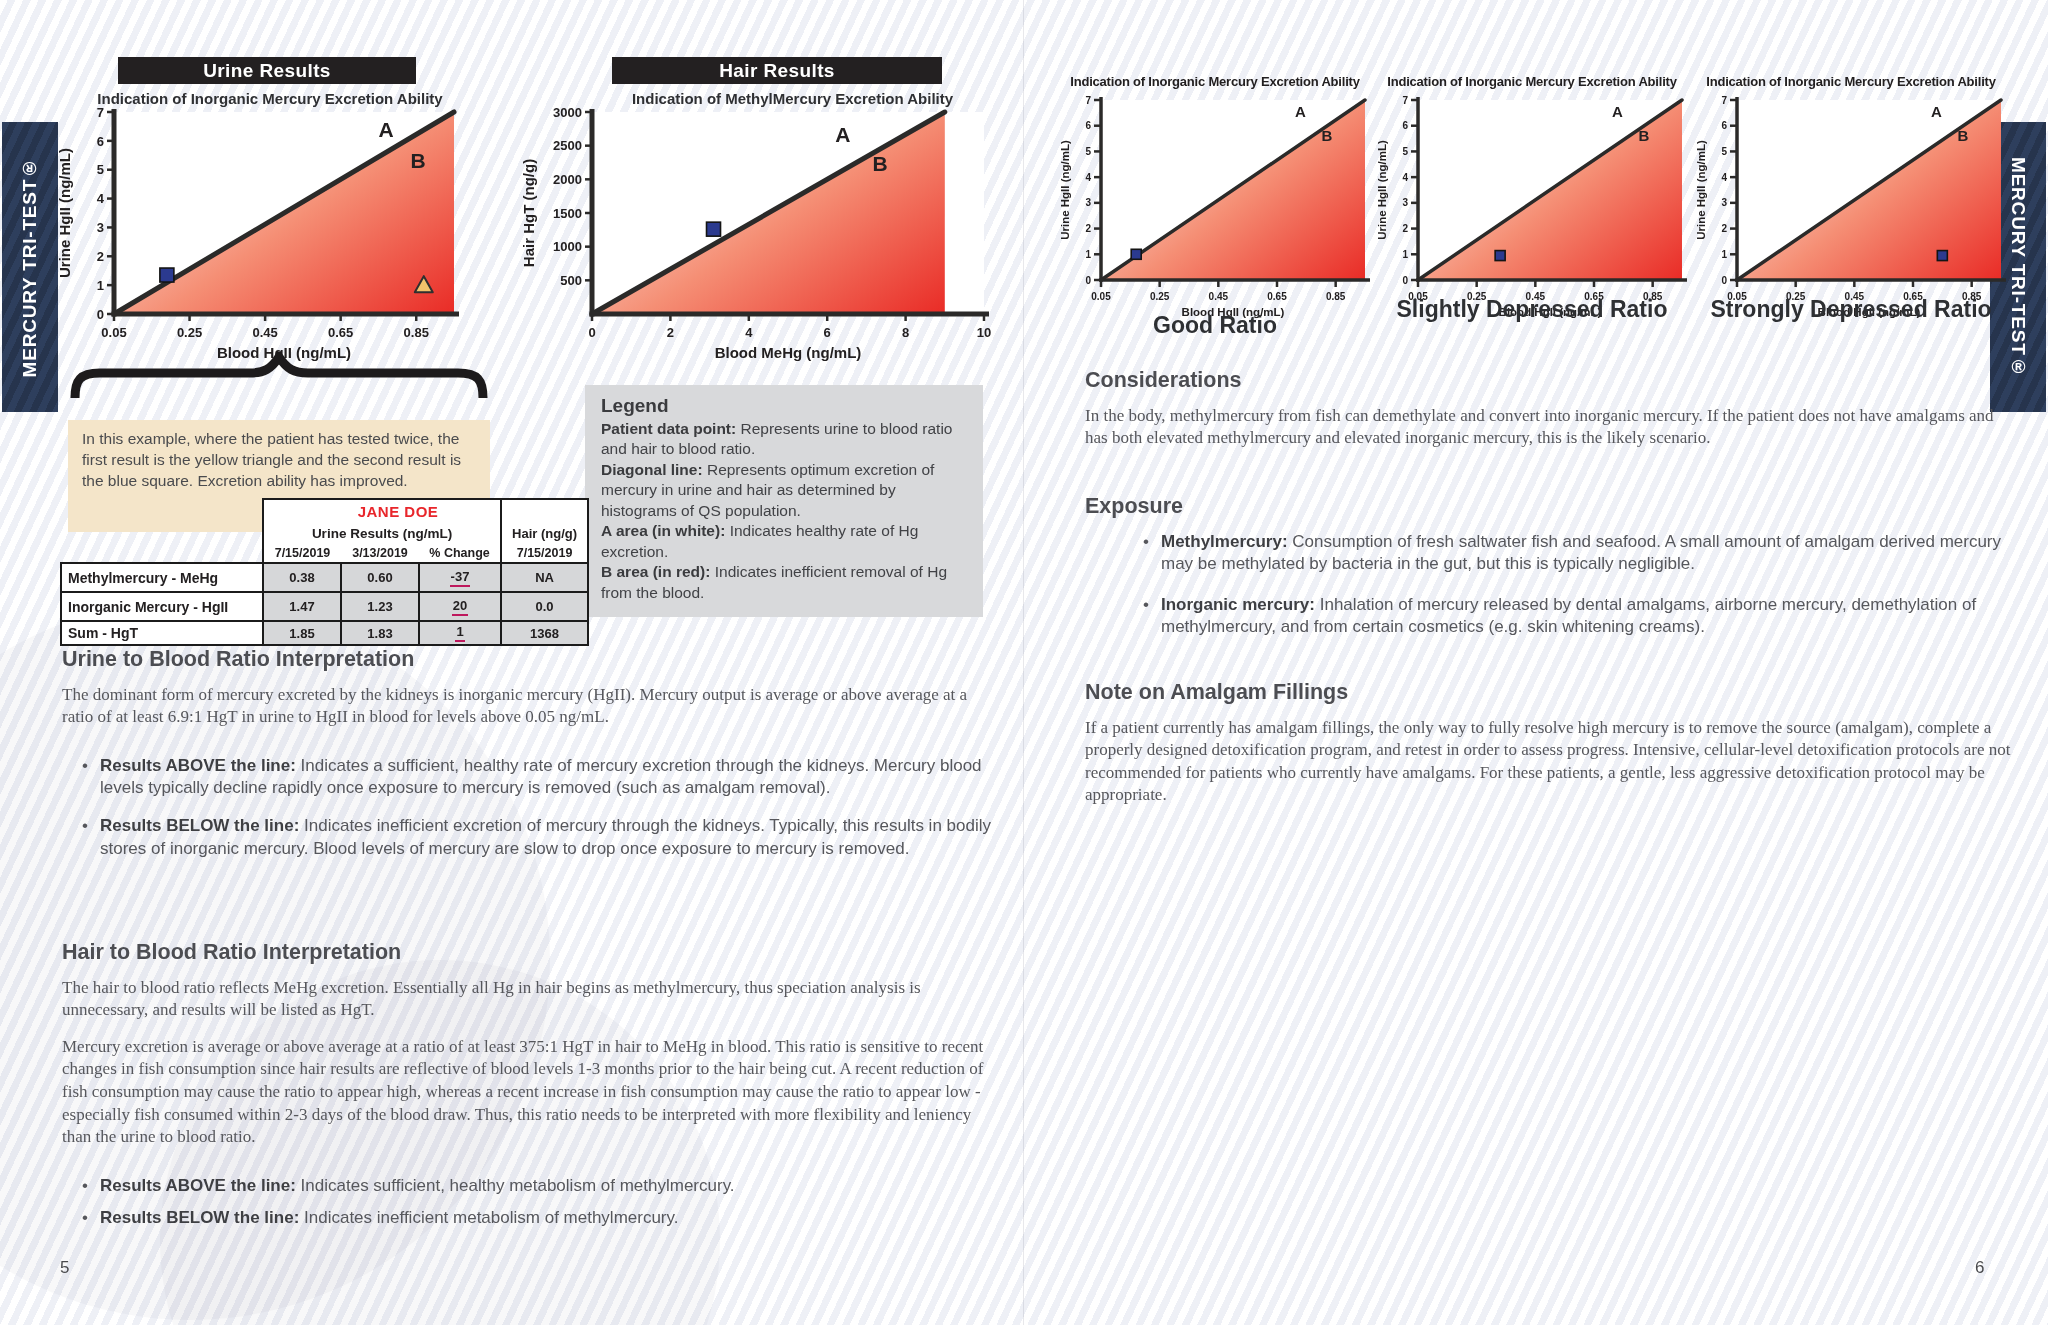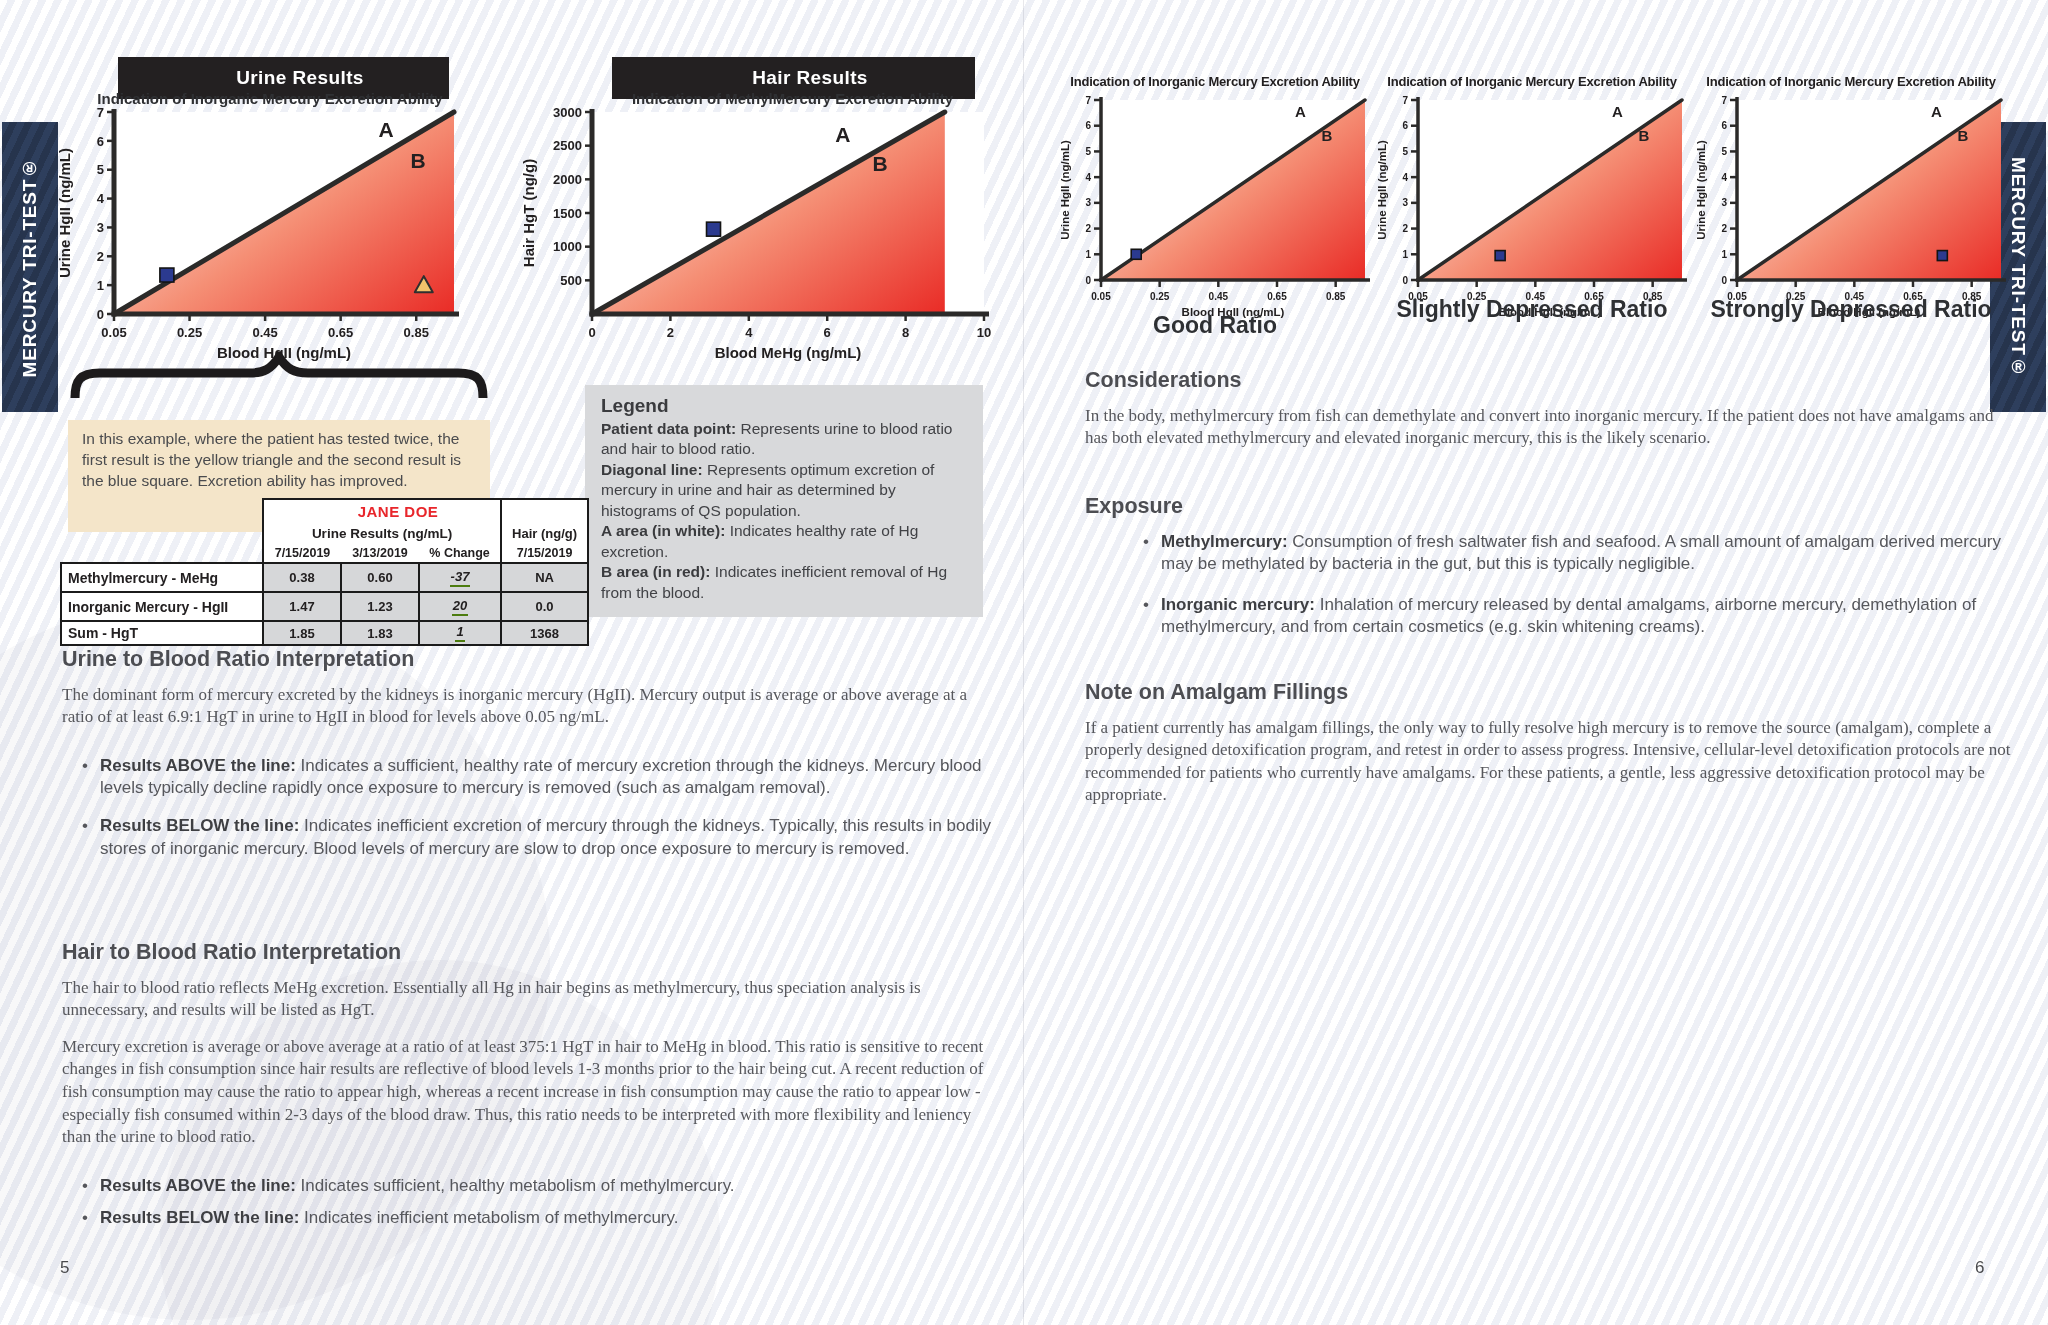--- a/index.html
+++ b/index.html
@@ -10,22 +10,22 @@
   .gutter{position:absolute;left:1023px;top:0;width:1px;height:1325px;background:rgba(90,90,110,0.14);}
 
   
   .tab{position:absolute;width:56px;height:290px;color:#fff;font-weight:bold;font-size:19px;letter-spacing:.8px;
     background:repeating-linear-gradient(115deg,#31436366 0 7px,#00000022 7px 14px),#2c3c59;
     display:flex;align-items:center;justify-content:center;}
   .tab span{writing-mode:vertical-rl;white-space:nowrap;}
   .tab-left span{transform:rotate(180deg);}
 
   
-  .chart-header{position:absolute;height:42px;background:#232021;color:#fff;font-weight:bold;font-size:19px;
-    letter-spacing:.4px;display:flex;align-items:center;justify-content:center;padding-left:33px;}
+  .chart-header{position:absolute;height:27px;background:#232021;color:#fff;font-weight:bold;font-size:19px;
+    letter-spacing:.4px;display:flex;align-items:center;justify-content:center;}
   .chart-subtitle{position:absolute;font-weight:bold;font-size:15px;color:#2f3033;text-align:center;}
   .mini-title{position:absolute;font-weight:bold;font-size:13px;color:#232021;text-align:center;letter-spacing:-0.2px;}
   .mini-caption{position:absolute;font-weight:600;font-size:23px;color:#2e3033;text-align:center;}
   svg.chart{position:absolute;overflow:visible;}
   svg text{font-family:"Liberation Sans",sans-serif;}
 
   
   .brace{position:absolute;}
   .note-box{position:absolute;background:#f4e5c9;color:#4a4b4e;font-size:15.5px;line-height:1.35;padding:9px 14px;box-sizing:border-box;}
 
@@ -43,21 +43,21 @@
      color:#e8262b;font-weight:bold;font-size:15px;text-align:center;letter-spacing:.5px;padding-left:38px;}
   .ptable .htop{border-left:2.5px solid #1b1b1b;border-top:2.5px solid #1b1b1b;border-right:2.5px solid #1b1b1b;background:#fff;}
   .ptable .ugroup{border-left:2.5px solid #1b1b1b;background:#fff;font-weight:bold;font-size:13.5px;text-align:center;}
   .ptable .hgroup2{border-left:2.5px solid #1b1b1b;border-right:2.5px solid #1b1b1b;background:#fff;font-weight:bold;font-size:13px;text-align:center;}
   .ptable .hdate{background:#fff;font-weight:bold;font-size:12.5px;text-align:center;}
   .ptable .lb{border-left:2.5px solid #1b1b1b;margin-left:40px;}
   .ptable .rb{border-right:2.5px solid #1b1b1b;}
   .ptable tr.drow td{border:2.5px solid #1b1b1b;}
   .ptable td.rlabel{background:#fff;font-weight:bold;font-size:14px;}
   .ptable td.dval{background:#d6d7d9;font-weight:bold;font-size:13px;text-align:center;}
-  .uln{display:inline-block;border-bottom:2px solid #4d7c0f;padding:0 1px 1px;font-style:italic;}
+  .uln{display:inline-block;border-bottom:2px solid #be185d;padding:0 1px 1px;}
 
   
   .tsec{position:absolute;color:#56575c;font-size:17px;line-height:1.33;}
   .tsec h2{margin:0 0 10px;font-size:21.5px;color:#4c4d52;}
   .tsec p{margin:0 0 14px;font-family:Liberation Serif, serif;}
   .tsec b{color:#3e3f43;}
   ul.blist{list-style:none;margin:26px 0 0;padding:0 0 0 20px;}
   ul.blist li{position:relative;padding-left:18px;margin-bottom:15px;}
   ul.blist li::before{content:"•";position:absolute;left:0;top:0;}
   ul.blist.tight{}

